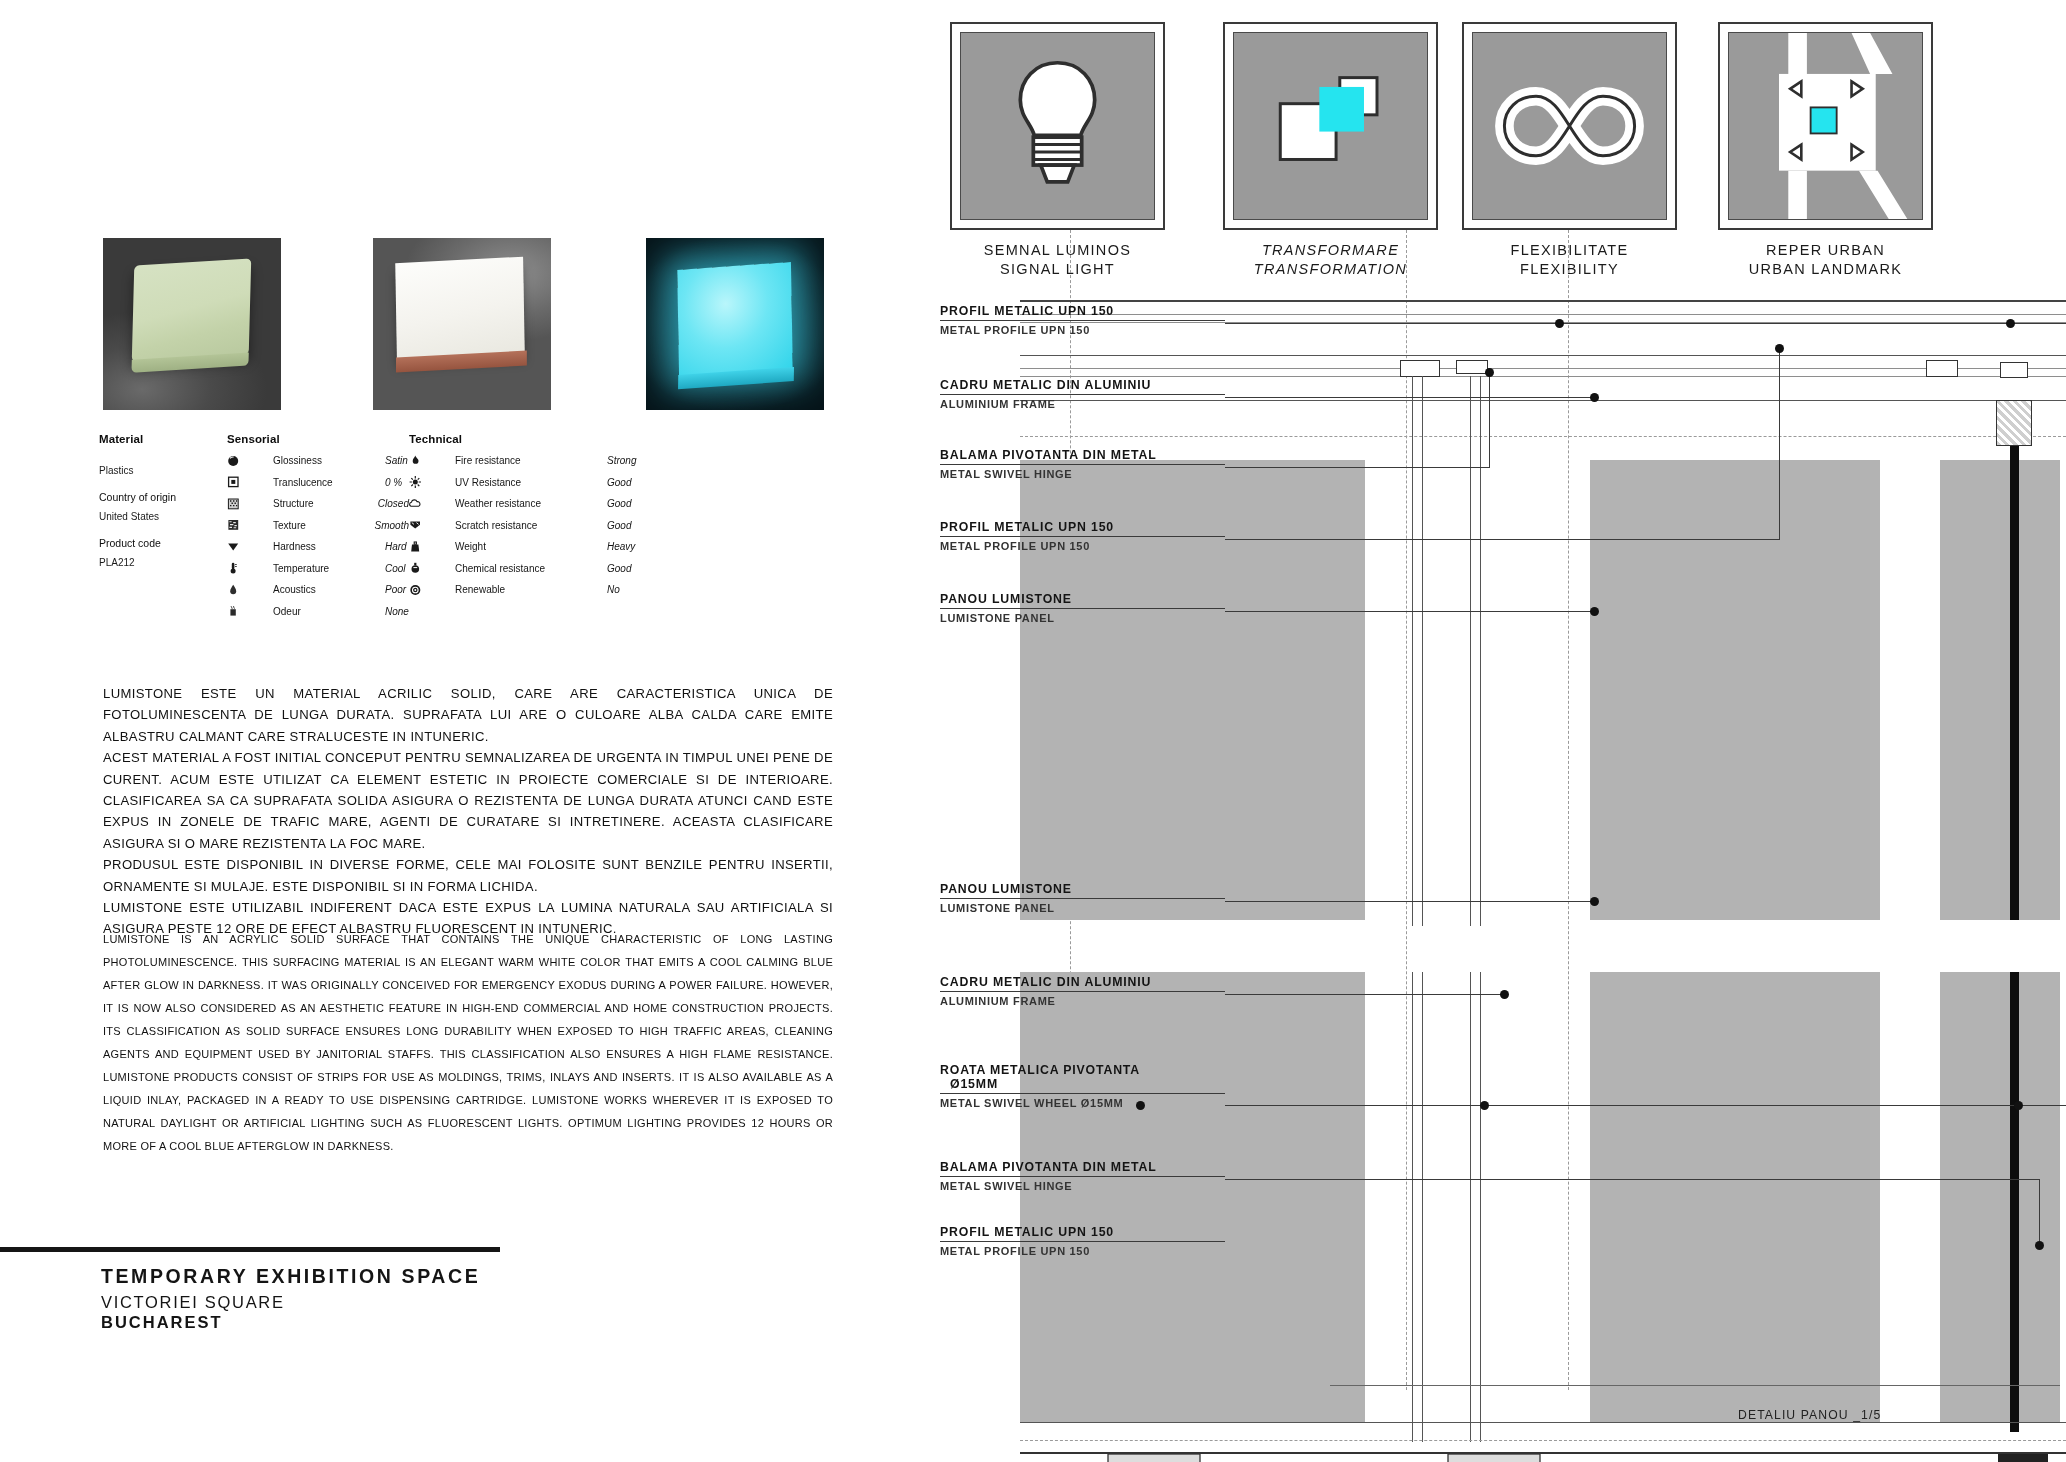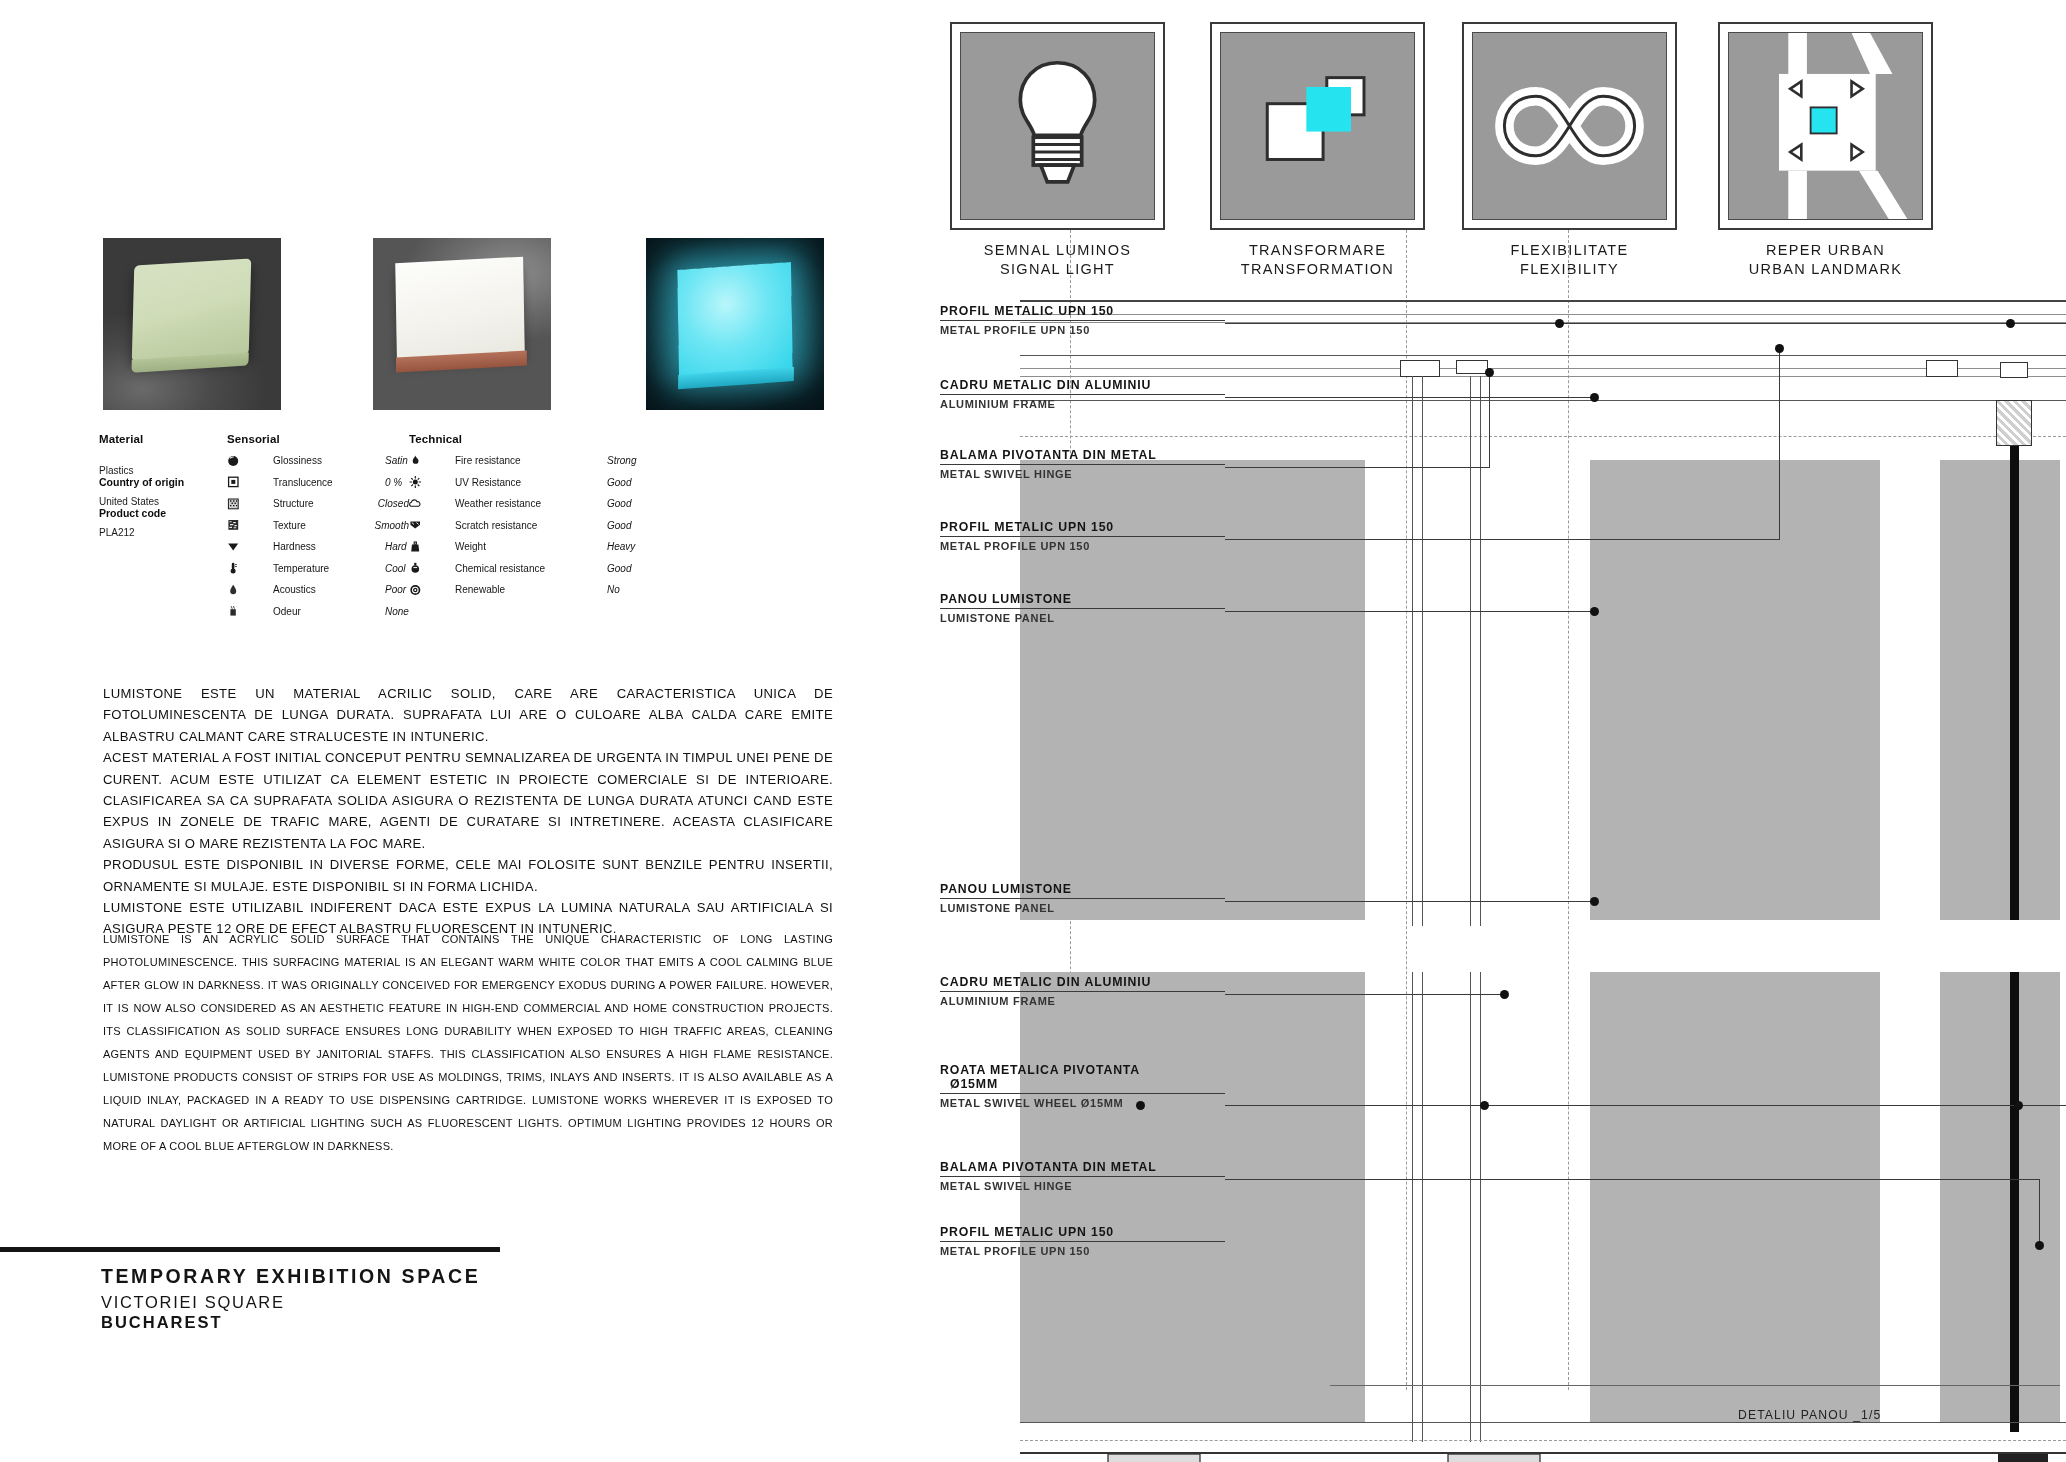--- a/index.html
+++ b/index.html
@@ -59,21 +59,21 @@
   .ph3-slab:after { content:""; position:absolute; left:-1px; bottom:-12px; width:102%; height:14px;
     background: linear-gradient(#3fd2e8,#1fa9c2); transform: skewX(-2deg); }
 
   
   .spec { position: absolute; left: 99px; top: 433px; width: 720px; }
   .spec-cols { display: flex; }
   .spec-col-material { width: 128px; }
   .spec-col-sensorial { width: 182px; }
   .spec-col-technical { width: 250px; }
   .spec-head { font-size: 11.5px; font-weight: bold; color: #0d0d0d; letter-spacing: .1px; }
-  .m-label { font-size: 10.5px; font-weight: bold; color: #0d0d0d; }
+  .m-label { font-size: 10.5px; font-weight: normal; color: #0d0d0d; margin-top: 15px; }
   .m-value { font-size: 10px; color: #1a1a1a; margin-top: 8px; }
   .prop-row { display: flex; align-items: center; margin-top: 9.5px; height: 12px; }
   .prop-row:first-of-type { margin-top: 14px; }
   .prop-ico { width: 13px; height: 12px; flex: 0 0 13px; position: relative; margin-right: 5px; }
   .prop-ico svg { display:block; }
   .prop-name { font-size: 10px; color: #151515; white-space: nowrap; margin-left: 28px; }
   .prop-val { font-size: 10px; font-style: italic; color: #151515; }
   .sens-names { width: 112px; }
   .tech-names { width: 152px; }
 
@@ -96,21 +96,21 @@
   .tb-l1 { font-size: 19.5px; font-weight: bold; letter-spacing: 2.6px; color: #141414; text-transform: uppercase; }
   .tb-l2 { font-size: 16.5px; font-weight: normal; letter-spacing: 1.7px; color: #141414; margin-top: 5px; text-transform: uppercase; }
   .tb-l3 { font-size: 16.5px; font-weight: bold; letter-spacing: 2.0px; color: #141414; margin-top: 1px; text-transform: uppercase; }
 
   
   .right-col { position: absolute; left: 900px; top: 0; width: 1166px; height: 1462px; }
 
   
   .concepts { position: absolute; left: 50px; top: 22px; width: 1075px; height: 270px; }
   .concept { position: absolute; top: 0; width: 215px; }
-  .c0 { left: 0px; } .c1 { left: 260px; } .c2 { left: 512px; } .c3 { left: 768px; }
+  .c0 { left: 0px; } .c1 { left: 273px; font-style: italic; } .c2 { left: 512px; } .c3 { left: 768px; }
   .c-frame { width: 215px; height: 208px; border: 2.5px solid #3a3a3a; background:#fff; padding: 8px; }
   .c-inner { width:100%; height:100%; background:#9a9a9a; border:1.5px solid #4a4a4a; position:relative; overflow:hidden; }
   .c-caption { margin-top: 11px; text-align:center; font-size: 14.5px; letter-spacing: 1.3px; color:#1b1b1b; line-height: 19px; text-transform: uppercase; }
 
   
   .drawing { position: absolute; left: 0px; top: 300px; width: 1166px; height: 1431px; font-weight: bold; }
 
   .lbl { position: absolute; left: 40px; width: 285px; }
   .lbl-ro { font-size: 12.3px; letter-spacing: .85px; color:#141414; white-space: nowrap; text-transform: uppercase; }
   .lbl-ro2 { font-size: 12.3px; letter-spacing: .85px; color:#141414; white-space: nowrap; text-transform: uppercase; }

